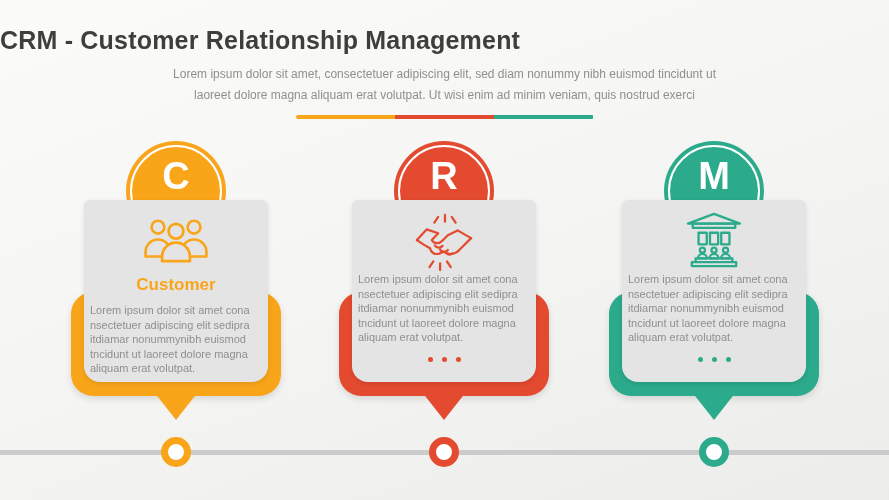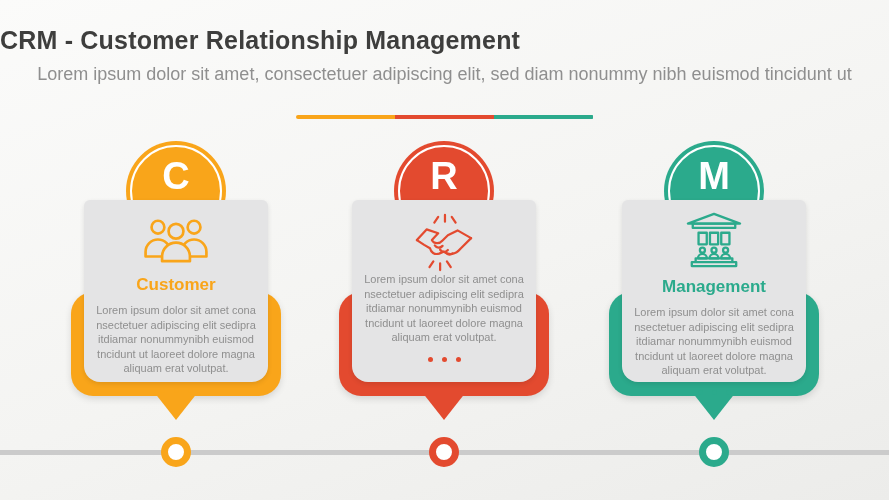--- a/index.html
+++ b/index.html
@@ -7,21 +7,21 @@
     position:relative;width:889px;height:500px;overflow:hidden;
     background:linear-gradient(160deg,#fbfbfa 0%,#f4f4f2 55%,#ececea 100%);
     font-family:"Liberation Sans", sans-serif;
   }
   .page-title{
     position:absolute;top:26px;left:0;width:100%;
     font-size:25px;font-weight:700;color:var(--title-color);letter-spacing:.2px;
   }
   .page-subtitle{
     position:absolute;top:64px;left:0;width:100%;text-align:center;
-    font-size:18px;line-height:21px;color:var(--text-color);
+    font-size:12px;line-height:21px;color:var(--text-color);
   }
   .divider{
     position:absolute;top:115px;left:50%;transform:translateX(-50%);
     width:298px;height:4px;border-radius:2px;overflow:hidden;display:flex;
   }
   .divider span{flex:1;height:100%;}
   .column{position:absolute;top:0;width:210px;height:500px;}
   .col-1{left:71px;} .col-2{left:339px;} .col-3{left:609px;}
   .circle-badge{
     position:absolute;top:141px;left:55px;width:100px;height:100px;
@@ -39,21 +39,21 @@
   }
   .bubble-tail{
     position:absolute;left:50%;top:100px;margin-left:-22px;width:0;height:0;
     border-left:22px solid transparent;border-right:22px solid transparent;
     border-top:28px solid var(--accent);
   }
   .card{
     position:absolute;top:200px;left:13px;width:184px;height:182px;
     background:var(--card-bg);border-radius:6px 6px 16px 16px;z-index:2;
     box-shadow:0 2px 5px rgba(0,0,0,.10);
-    display:flex;flex-direction:column;align-items:center;text-align:center;
+    display:flex;flex-direction:column;align-items:center;
     box-sizing:border-box;padding:10px 7px 0;
   }
   .card-icon{height:60px;margin-top:2px;color:var(--accent);}
   .card-title{font-size:17px;font-weight:700;color:var(--accent);margin:5px 0 8px;}
   .card-body{font-size:11px;line-height:14.5px;color:var(--text-color);width:172px;}
   .dots{display:flex;gap:9px;margin-top:12px;}
   .dot{width:5px;height:5px;border-radius:50%;background:var(--accent);}
   .timeline-line{
     position:absolute;top:450px;left:0;width:889px;height:5px;
     background:var(--timeline-color);z-index:0;
@@ -64,20 +64,21 @@
   }
 </style>
 </head>
 <body>
 
 <div class="slide">
 
   <div class="page-title">CRM - Customer Relationship Management</div>
   <div class="page-subtitle">
     <div>Lorem ipsum dolor sit amet, consectetuer adipiscing elit, sed diam nonummy nibh euismod tincidunt ut</div>
+    <div>laoreet dolore magna aliquam erat volutpat. Ut wisi enim ad minim veniam, quis nostrud exerci</div>
   </div>
 
   <div class="divider">
     <span style="background: rgb(249, 165, 26);"></span>
     <span style="background: rgb(227, 74, 47);"></span>
     <span style="background: rgb(43, 170, 140);"></span>
   </div>
 
   <div class="column col-1" style="--accent: #F9A51A;">
     <div class="circle-badge">
@@ -158,21 +159,20 @@
             <rect x="27.8" y="21.5" width="8.5" height="12"></rect>
             <rect x="39.5" y="21.5" width="8.5" height="12"></rect>
             <circle cx="20" cy="39.5" r="2.6"></circle>
             <circle cx="32" cy="39.5" r="2.6"></circle>
             <circle cx="44" cy="39.5" r="2.6"></circle>
             <path d="M15.4 48 a4.6 4.6 0 0 1 9.2 0 Z M27.4 48 a4.6 4.6 0 0 1 9.2 0 Z M39.4 48 a4.6 4.6 0 0 1 9.2 0 Z"></path>
             <path d="M13 48 h38 v4 h-38 Z M9 52 h46 v4 h-46 Z"></path>
           </g>
         </svg>
       </span>
-      <div class="card-title">Management</div>
       <div class="card-body">Lorem ipsum dolor sit amet cona nsectetuer adipiscing elit sedipra itdiamar nonummynibh euismod tncidunt ut laoreet dolore magna aliquam erat volutpat.</div>
       <div class="dots">
         <span class="dot"></span>
         <span class="dot"></span>
         <span class="dot"></span>
       </div>
     </div>
     <div class="timeline-ring"></div>
   </div>
 

